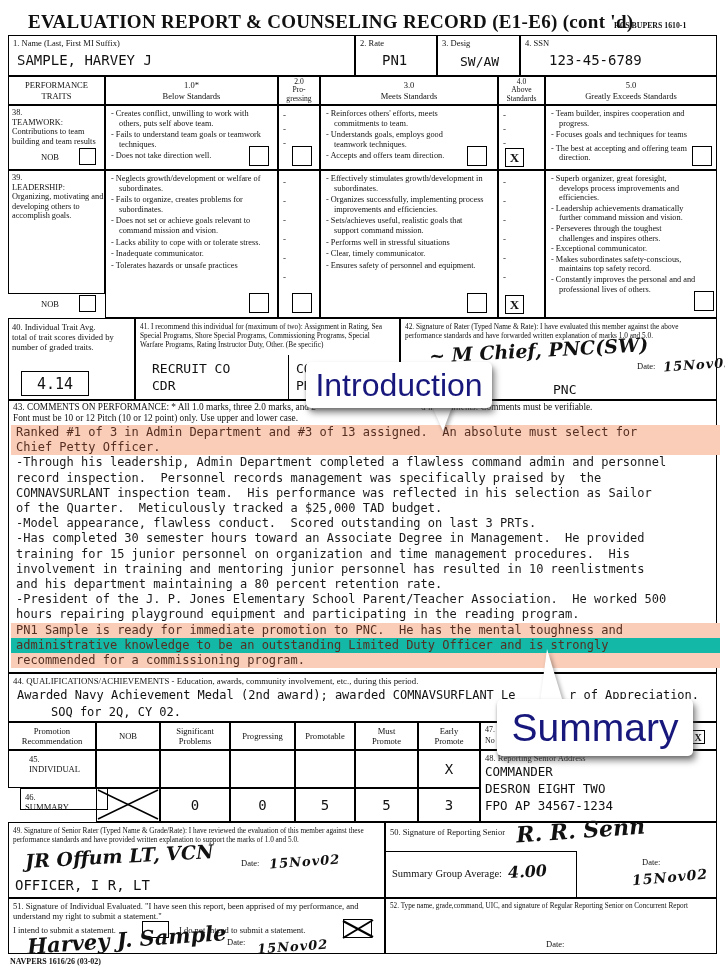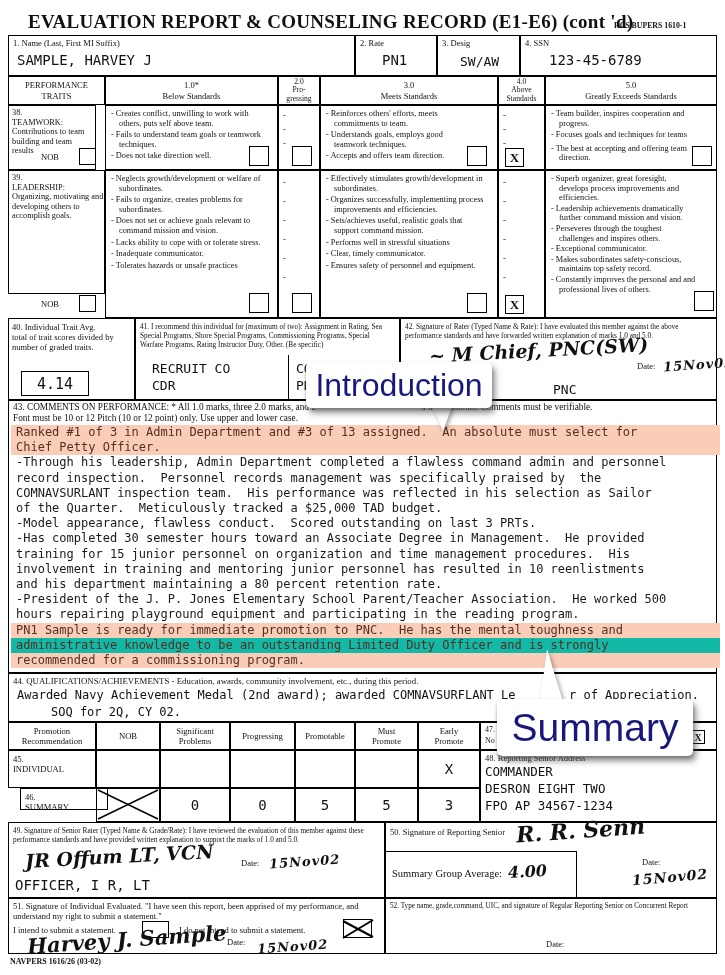--- a/index.html
+++ b/index.html
@@ -62,21 +62,21 @@
 Pro-
 gressing</div>
   <div class="s cell lb pl" style="left:320px;top:76px;width:178px;height:29px;">3.0
 Meets Standards</div>
   <div class="s cell pl" style="left:498px;top:76px;width:47px;height:29px;font-size:7.6px;line-height:1.1;">4.0
 Above
 Standards</div>
   <div class="s cell lb pl" style="left:545px;top:76px;width:172px;height:29px;">5.0
 Greatly Exceeds Standards</div>
 
-  <div class="s" style="left:8px;top:105px;width:88px;height:65px;">
+  <div class="s" style="left:8px;top:105px;width:97px;height:65px;">
     <div class="a pl" style="left:3px;top:2px;font-size:8.3px;line-height:1.16;">38.
 TEAMWORK:
 Contributions to team building and team results</div>
     <div class="a lb" style="left:32px;top:46px;">NOB</div>
     <div class="cb" style="left:70px;top:42px;width:17px;height:17px;"></div>
   </div>
   <div class="s" style="left:105px;top:105px;width:173px;height:65px;">
     <div class="a" style="left:5px;top:3px;width:150px;">
       <div class="bul">- Creates conflict, unwilling to work with others, puts self above team.</div>
       <div class="bul">- Fails to understand team goals or teamwork techniques.</div>
@@ -235,21 +235,21 @@
   <div class="s cell pl" style="left:418px;top:722px;width:62px;height:28px;font-size:8.6px;">Early
 Promote</div>
 
   <div class="s" style="left:480px;top:722px;width:237px;height:28px;">
     <div class="a" style="left:4px;top:2px;font-size:8px;">47.</div>
     <div class="a" style="left:4px;top:13px;font-size:8px;">No</div>
     <div class="a" style="left:196px;top:11px;font-size:8px;">ed</div>
     <div class="cb" style="left:210px;top:7px;width:14px;height:14px;font-size:10px;">X</div>
   </div>
 
-  <div class="s pl" style="left:8px;top:750px;width:88px;height:38px;padding:3px 0 0 4px;font-size:8.6px;">45.
+  <div class="s pl" style="left:8px;top:750px;width:88px;height:38px;padding:3px 0 0 20px;font-size:8.6px;">45.
 INDIVIDUAL</div>
   <div class="s" style="left:96px;top:750px;width:64px;height:38px;"></div>
   <div class="s" style="left:160px;top:750px;width:70px;height:38px;"></div>
   <div class="s" style="left:230px;top:750px;width:65px;height:38px;"></div>
   <div class="s" style="left:295px;top:750px;width:60px;height:38px;"></div>
   <div class="s" style="left:355px;top:750px;width:63px;height:38px;"></div>
   <div class="s cell mono" style="left:418px;top:750px;width:62px;height:38px;font-size:14px;">X</div>
 
   <div class="s" style="left:480px;top:750px;width:237px;height:72px;">
     <div class="a lb" style="left:4px;top:2px;">48. Reporting Senior Address</div>

